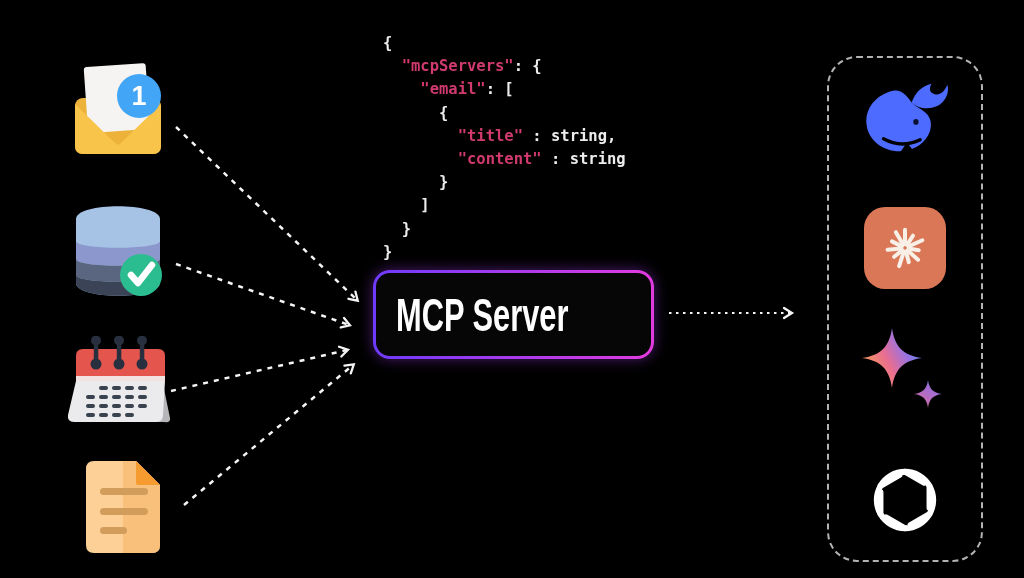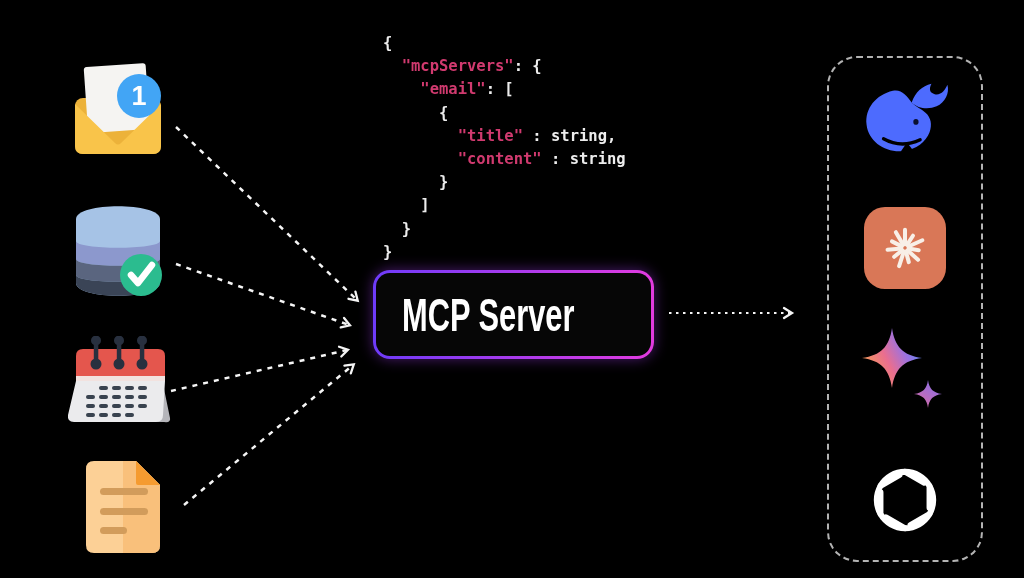--- a/index.html
+++ b/index.html
@@ -12,21 +12,21 @@
         font-family:"DejaVu Sans Mono",monospace;font-size:15.5px;line-height:23.2px;font-weight:bold;}
   .code .k{color:var(--code-key,#d13a6f);}
   .code .w{color:var(--code-plain,#ededed);}
 
   
   .server-box{position:absolute;left:373px;top:270px;width:281px;height:89px;border-radius:17px;
               padding:3px;box-sizing:border-box;
               background:linear-gradient(90deg,var(--server-border-start,#6e3bfa),var(--server-border-end,#e33be0));
               box-shadow:0 0 14px rgba(165,60,245,.45);}
   .server-inner{width:100%;height:100%;background:#060606;border-radius:14px;display:flex;
-                align-items:center;padding-left:18px;box-sizing:border-box;}
+                align-items:center;padding-left:12px;box-sizing:border-box;}
   .server-label{font-size:46px;font-weight:bold;color:#fff;white-space:nowrap;
                 transform:scaleX(.67);transform-origin:left center;margin-left:8px;letter-spacing:0;}
 
   
   .client-panel{position:absolute;left:827px;top:56px;width:156px;height:506px;box-sizing:border-box;
                 border:2px dashed var(--panel-dash,#b3b3b3);border-radius:30px;}
   .claude-tile{position:absolute;left:864px;top:207px;width:82px;height:82px;border-radius:21px;
                background:var(--claude-bg,#d97757);display:flex;align-items:center;justify-content:center;}
 
   

